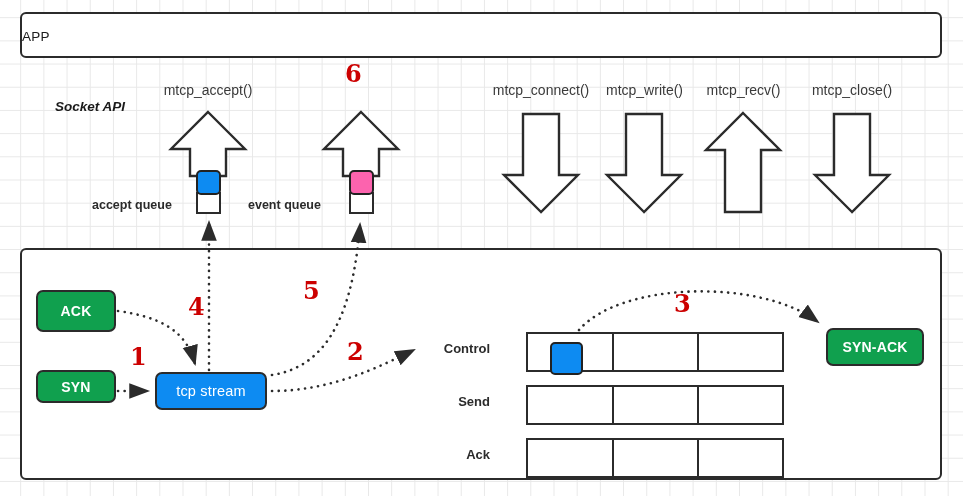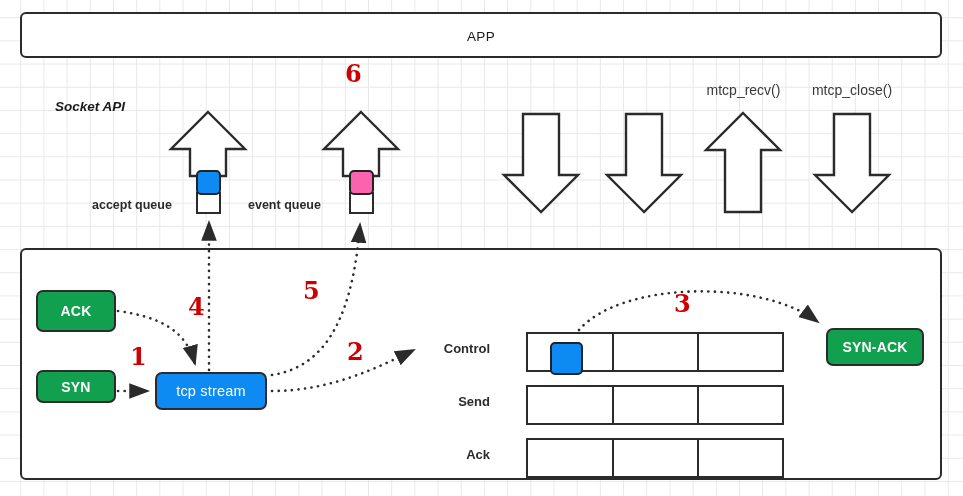--- a/index.html
+++ b/index.html
@@ -20,21 +20,21 @@
   }
   .layer{position:absolute;left:0;top:0;width:963px;height:496px;}
   svg.layer{pointer-events:none;}
 
   .box{position:absolute;box-sizing:border-box;}
 
   .outer-box{
     border:2.5px solid #2b2b2b;border-radius:6px;background:#ffffff;
   }
   .app-label{
-    position:absolute;width:100%;text-align:center;
+    position:absolute;width:100%;text-align:left;
     font-size:13.5px;color:#1c1c1c;letter-spacing:.3px;
   }
 
   .api-label{
     position:absolute;font-size:14px;color:#3a3a3a;
     white-space:nowrap;text-align:center;
   }
   .api-label.socket{
     font-weight:bold;font-style:italic;color:#1a1a1a;font-size:13.5px;
   }
@@ -90,20 +90,23 @@
 <body>
 
 <div id="canvas">
 
   <div class="box outer-box" style="left:20px;top:12px;width:922px;height:46px;">
     <div class="app-label" style="top:15px;">APP</div>
   </div>
 
   <div class="api-label socket" style="left:40px;top:83px;width:100px;margin-top:16px;">Socket API</div>
 
+  <div class="api-label" style="left:130px;top:82px;width:156px;">mtcp_accept()</div>
+  <div class="api-label" style="left:462px;top:82px;width:158px;">mtcp_connect()</div>
+  <div class="api-label" style="left:578px;top:82px;width:133px;">mtcp_write()</div>
   <div class="api-label" style="left:686px;top:82px;width:115px;">mtcp_recv()</div>
   <div class="api-label" style="left:792px;top:82px;width:120px;">mtcp_close()</div>
 
   <svg class="layer" viewBox="0 0 963 496" width="963" height="496">
     <g fill="#ffffff" stroke="#2b2b2b" stroke-width="2.4" stroke-linejoin="miter">
 
       <path d="M208,112 L245,149 L226,149 L226,176 L190,176 L190,149 L171,149 Z"></path>
 
       <path d="M361,112 L398,149 L379,149 L379,176 L343,176 L343,149 L324,149 Z"></path>
 

